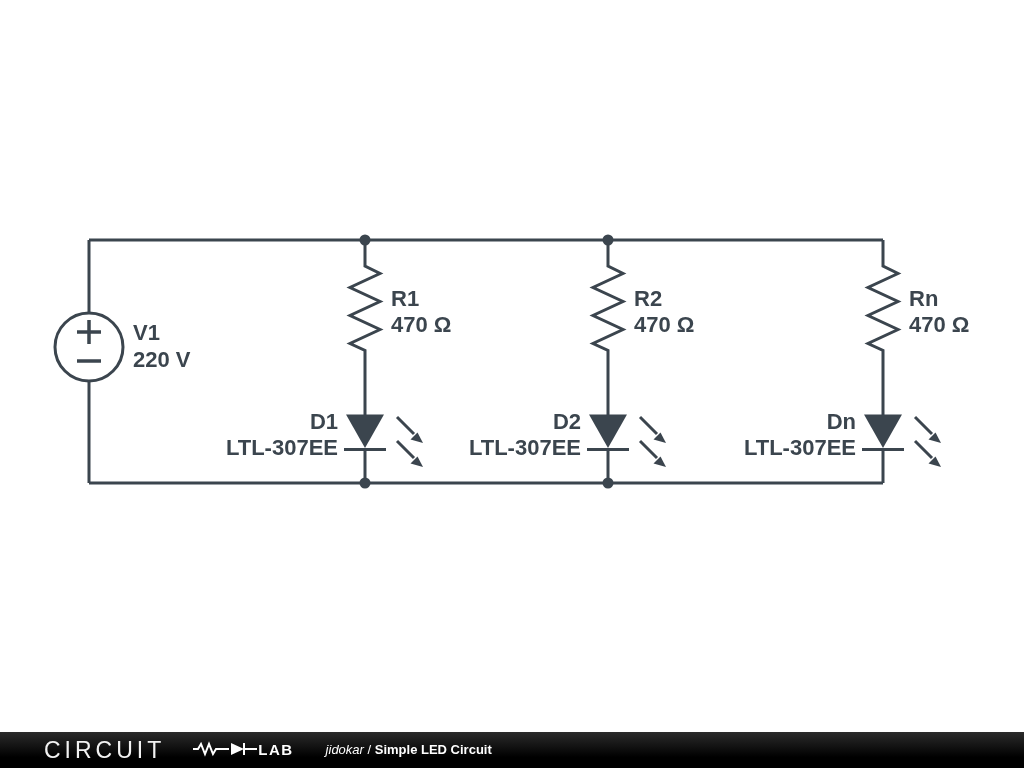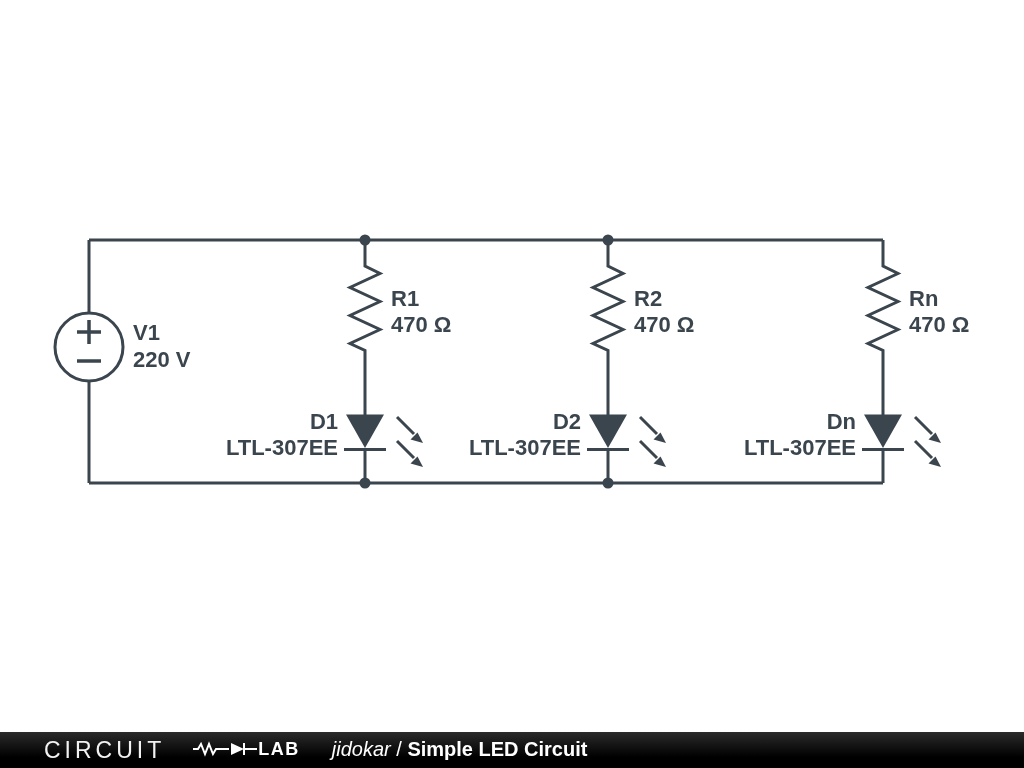--- a/index.html
+++ b/index.html
@@ -14,22 +14,22 @@
   .comp-body { fill: #ffffff; stroke: #3b454e; stroke-width: 3; }
   .lbl { font-family: "Liberation Sans", sans-serif; font-weight: bold; font-size: 22px; fill: #3b454e; }
   .end { text-anchor: end; }
 
   
   .footer { position: absolute; left: 0; bottom: 0; width: 1024px; height: 36px;
             background: linear-gradient(#2b2b2b, #000000 70%); display: flex; align-items: center; }
   .logo { margin-left: 44px; display: flex; flex-direction: row; align-items: center; line-height: 1; gap: 28px; }
   .logo-top { color: #f2f2f2; font-size: 23px; letter-spacing: 4px; font-weight: normal; }
   .logo-bottom { display: flex; align-items: center; margin-top: -2px; height: 15px; }
-  .logo-lab { color: #ffffff; font-weight: bold; font-size: 18px; letter-spacing: 1.5px; margin-left: -1px; }
-  .credit { margin-left: 32px; color: #ffffff; font-size: 20px; line-height: 17.5px; }
+  .logo-lab { color: #ffffff; font-weight: bold; font-size: 15px; letter-spacing: 1.5px; margin-left: -1px; }
+  .credit { margin-left: 32px; color: #ffffff; font-size: 13px; line-height: 17.5px; }
   .credit .author { font-style: italic; }
   .credit .title { font-weight: bold; }
 </style>
 </head>
 <body>
 
 <div class="page">
 
   <svg class="schematic" width="1024" height="732" viewBox="0 0 1024 732">
     <defs>

